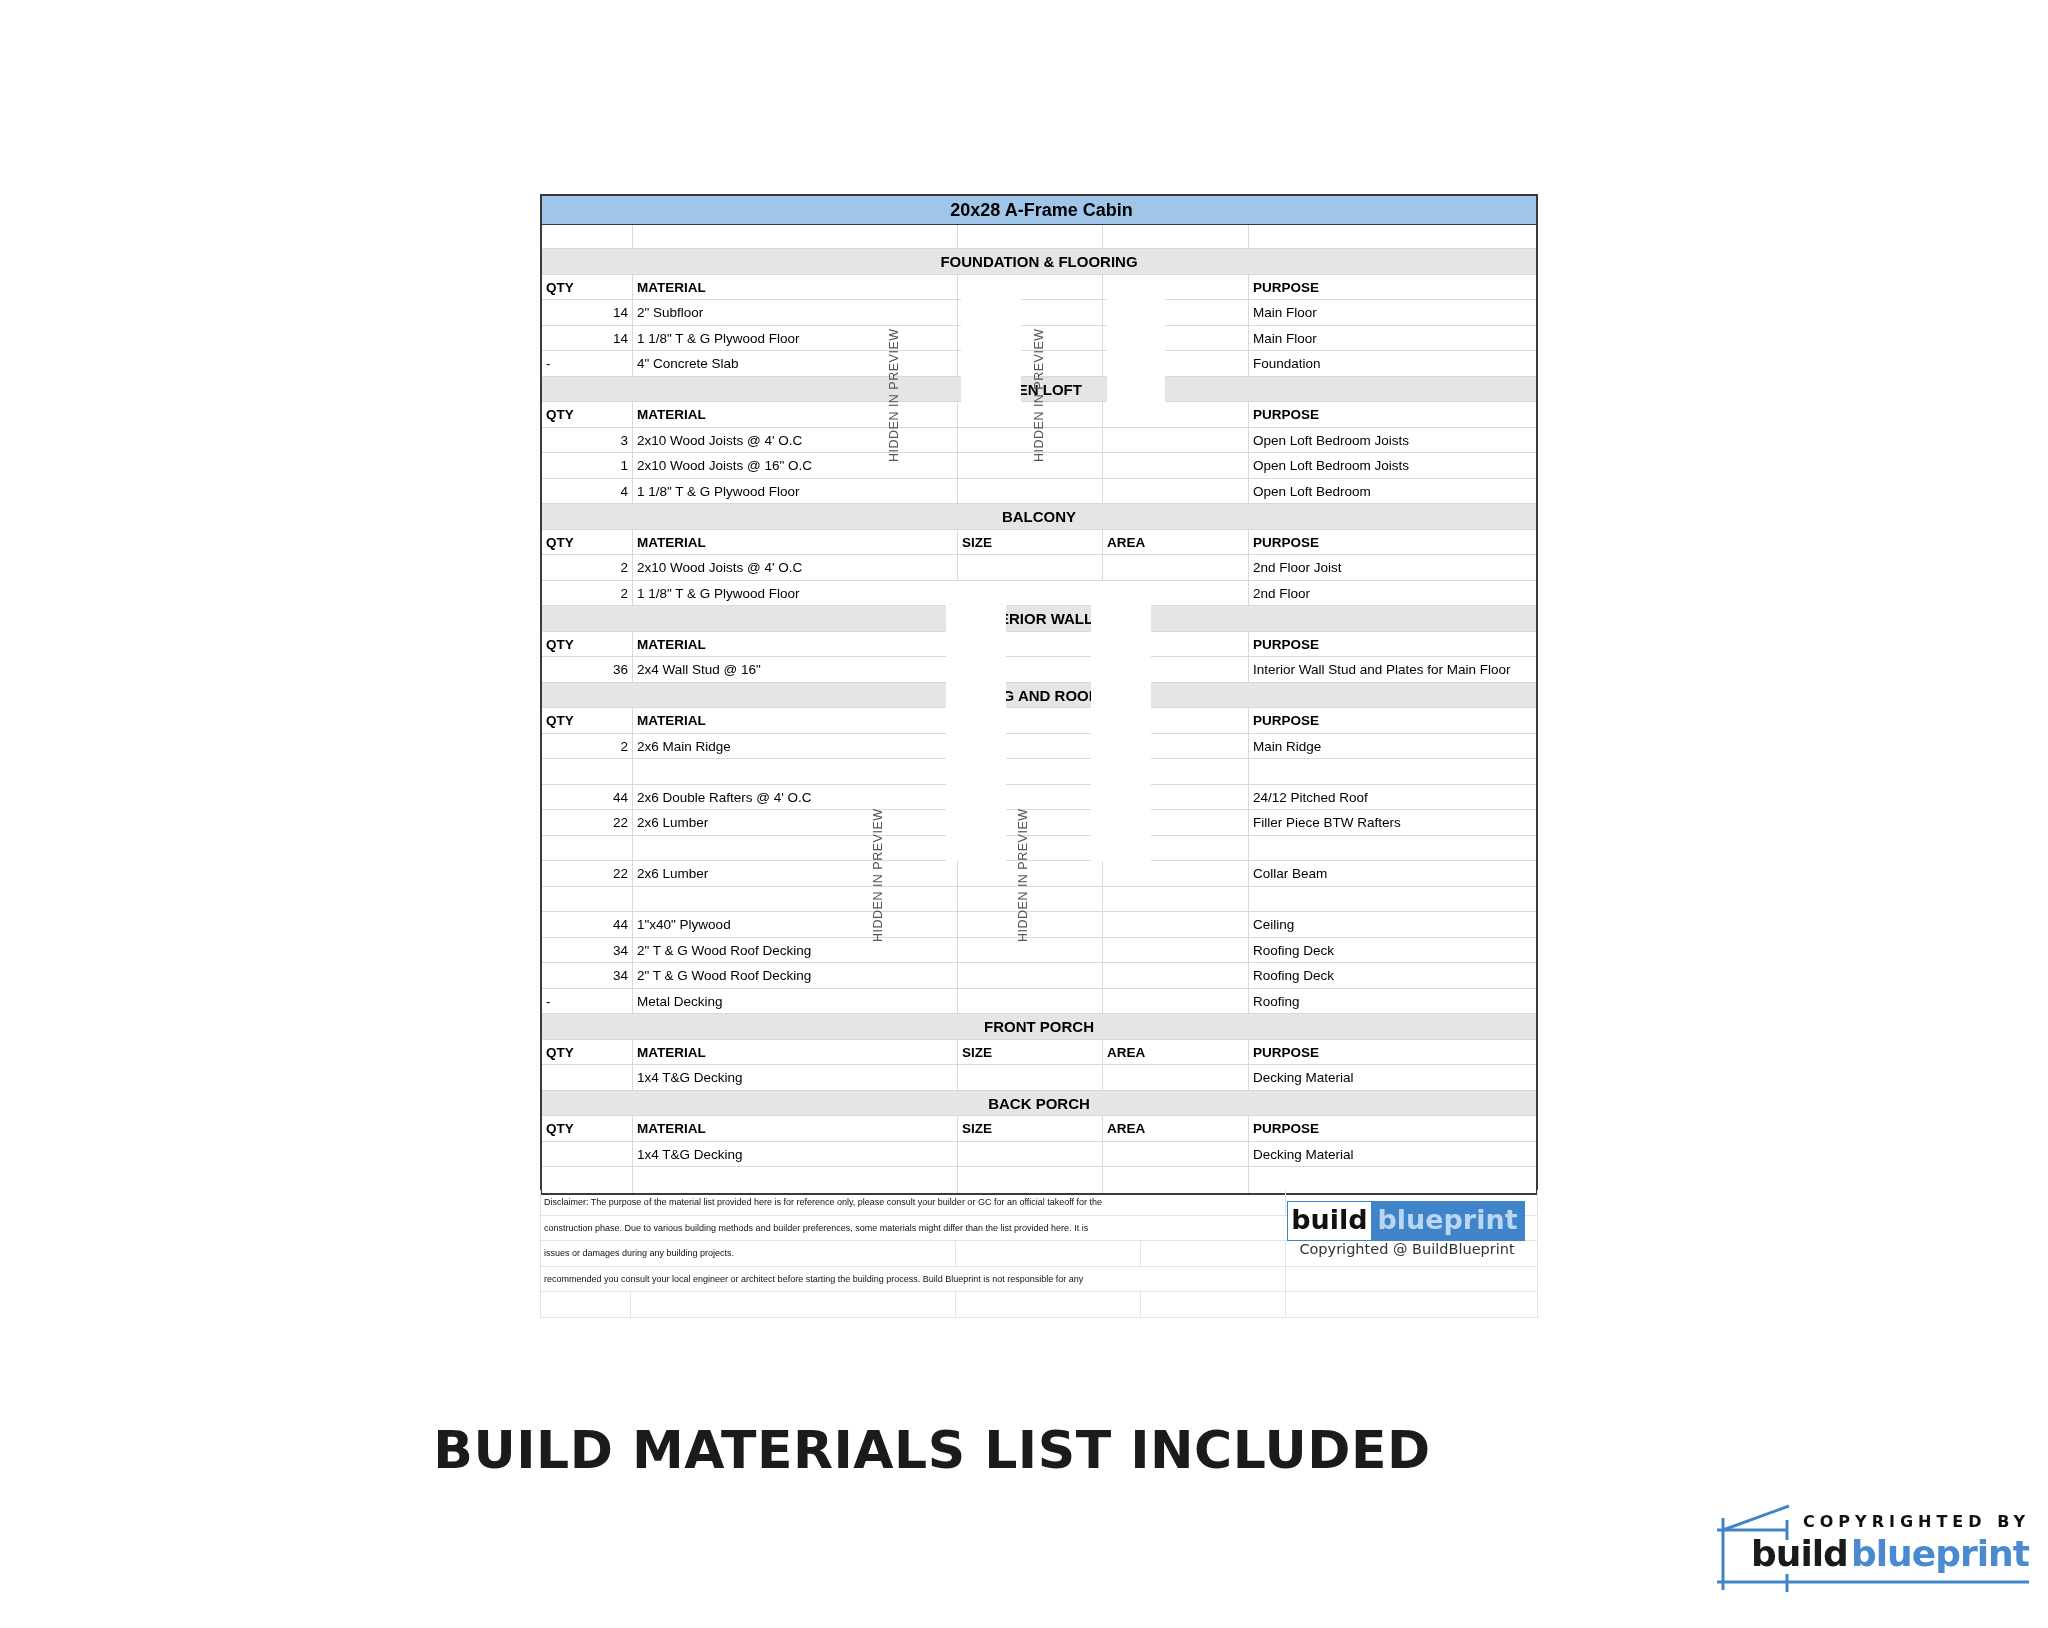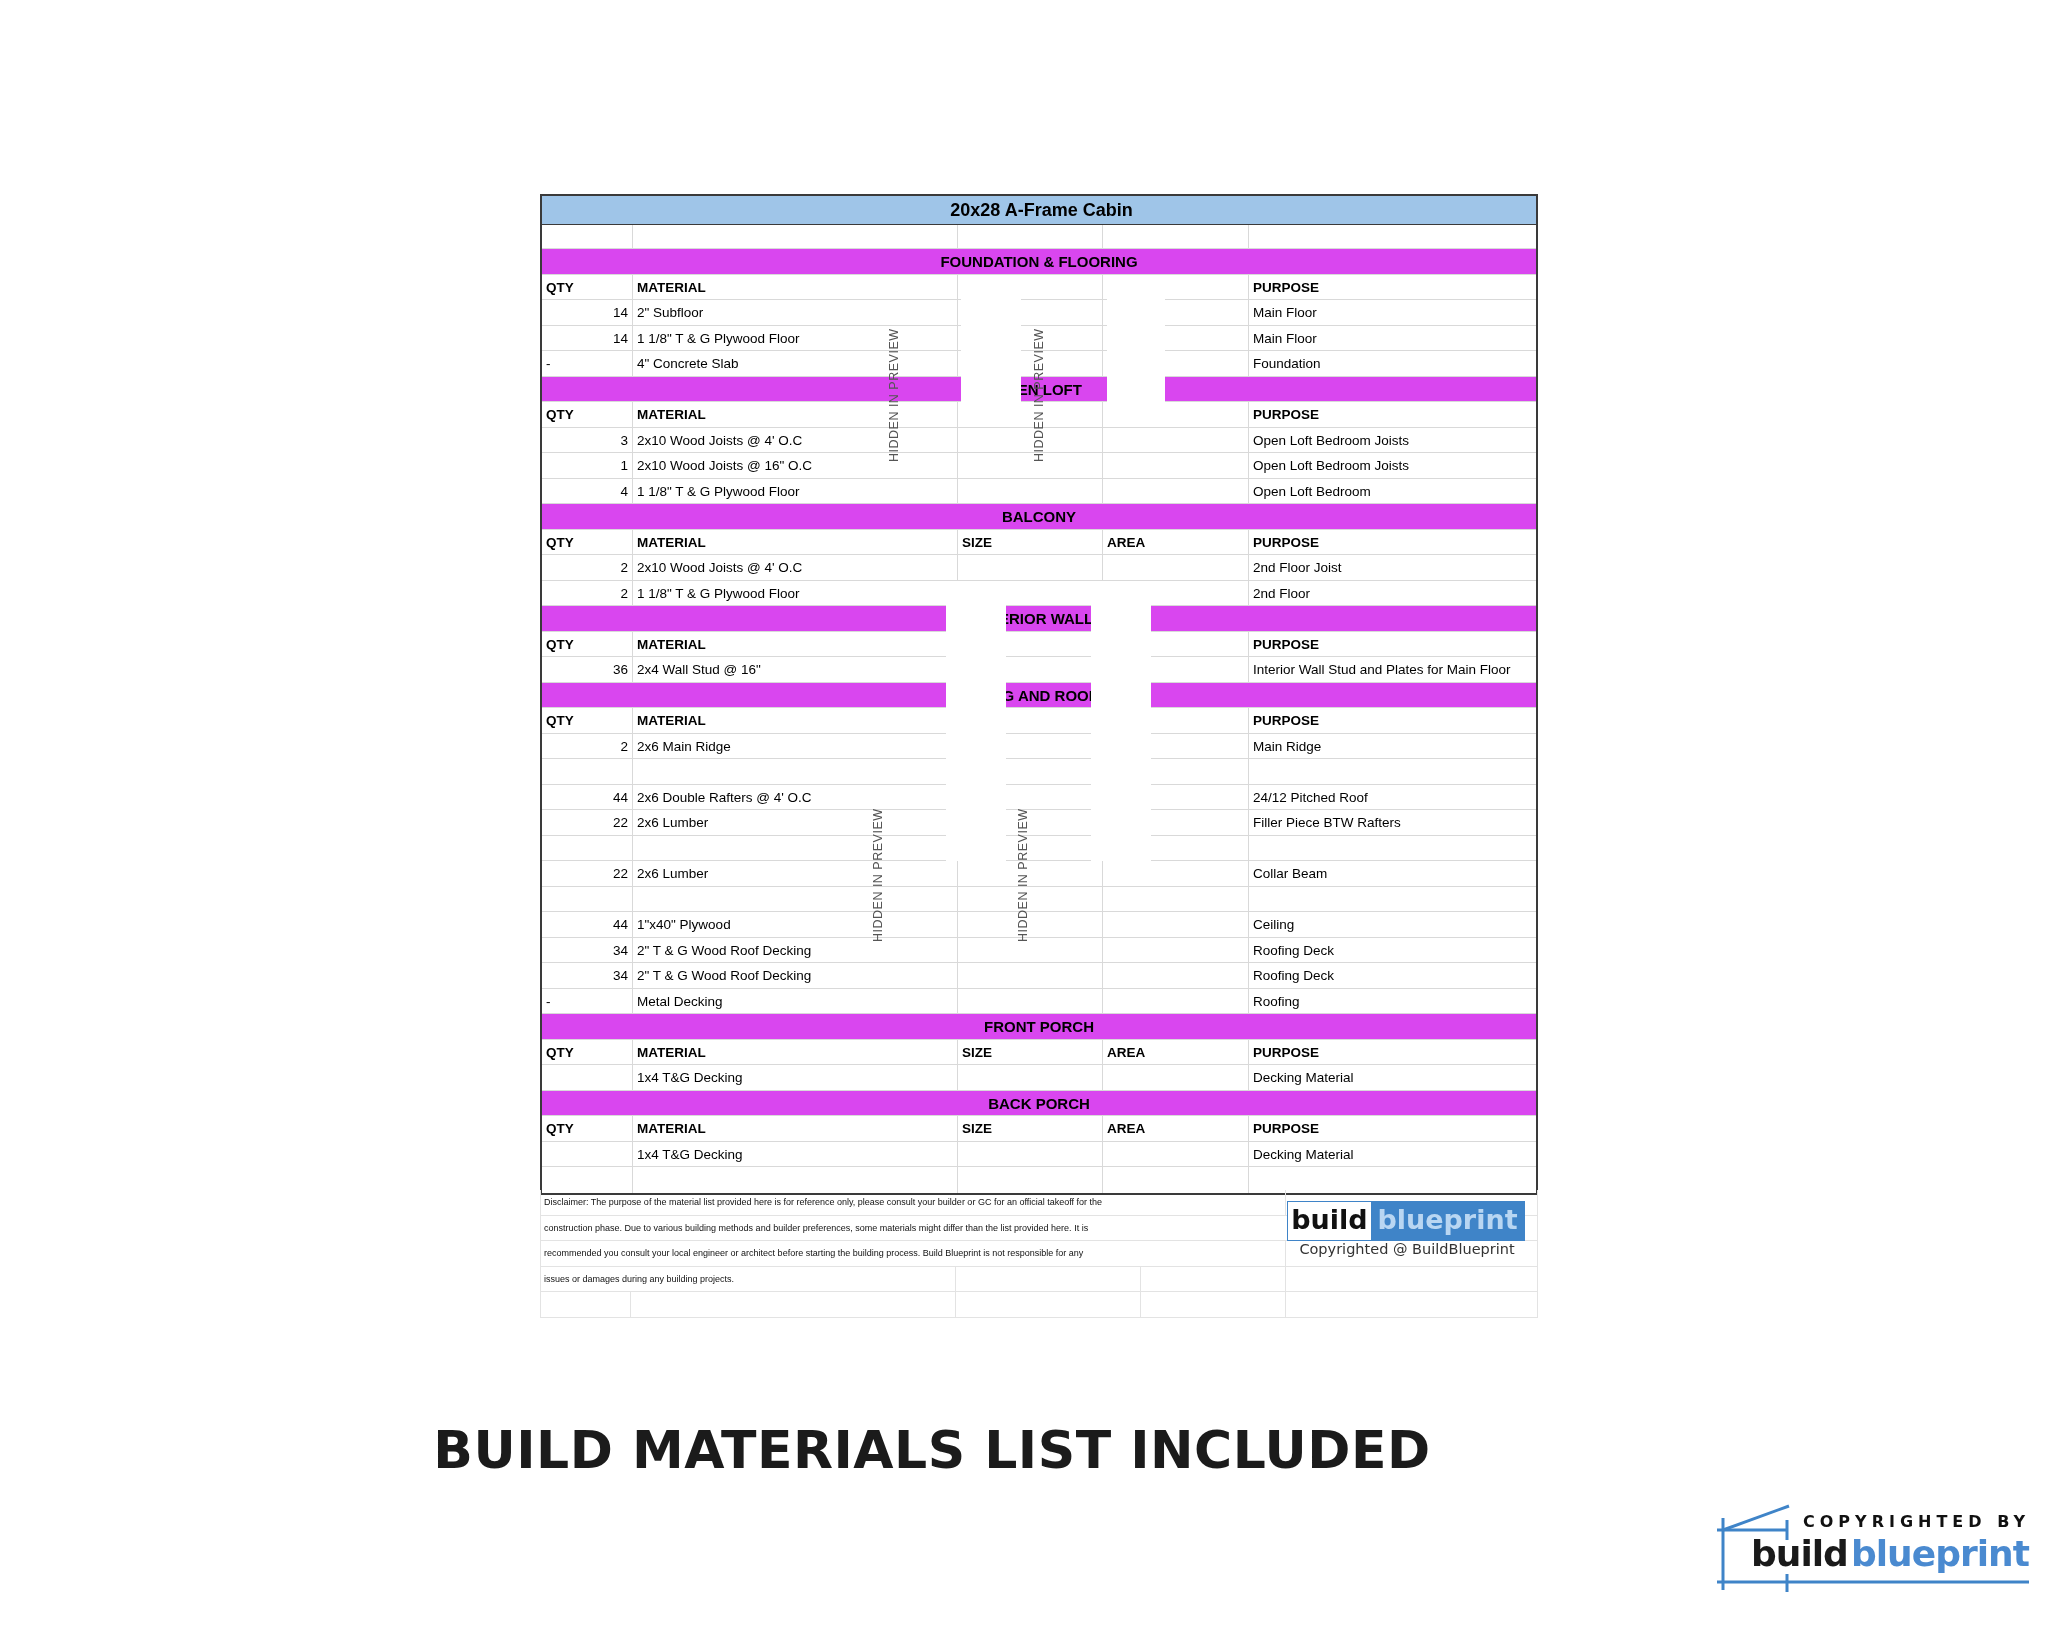--- a/index.html
+++ b/index.html
@@ -17,21 +17,21 @@
   .cell { box-sizing:border-box; border-right:1px solid #d9d9d9; font-size:13.5px; line-height:25px; padding:0 4px; white-space:nowrap; overflow:hidden; }
   .cell:last-child { border-right:none; }
   .c-qty { width:91px; }
   .c-mat { width:325px; }
   .c-size { width:145px; }
   .c-area { width:146px; }
   .c-purp { flex:1; }
   .num { text-align:right;padding-left:48px; }
   .title-row { height:29px; background:#9fc5e8; border-bottom:1px solid #3a3a3a; justify-content:center; }
   .title-row .cell { width:100%; text-align:center; font-weight:bold; font-size:18px; line-height:28px; border:none;padding-left:9px; }
-  .section-row { background:#d946ef; justify-content:center; }
+  .section-row { background:#e5e5e5; justify-content:center; }
   .section-row .cell { width:100%; text-align:center; font-weight:bold; font-size:15px; border:none; }
   .hdr .cell { font-weight:bold; font-size:13.5px; }
   .blank-row { height:24px; }
   .hidden-col { background:#fff; }
   
   .mask {
     position:absolute; background:#fff; pointer-events:none;
   }
   .vtext {
     position:absolute; font-size:12.5px; color:#555; letter-spacing:0.5px;
@@ -321,27 +321,27 @@
 <div class="disc">
   <div class="drow">
     <div class="dcell" style="width:746px">Disclaimer: The purpose of the material list provided here is for reference only, please consult your builder or GC for an official takeoff for the</div>
       <div class="dcell" style="width:252px;border-right:1px solid #e3e3e3"></div>
   </div>
   <div class="drow">
     <div class="dcell" style="width:887px">construction phase. Due to various building methods and builder preferences, some materials might differ than the list provided here. It is</div>
       <div class="dcell" style="width:252px"></div>
   </div>
   <div class="drow">
-    <div class="dcell" style="width:746px">recommended you consult your local engineer or architect before starting the building process. Build Blueprint is not responsible for any</div>
-      <div class="dcell" style="width:252px"></div>
-  </div>
-  <div class="drow">
     <div class="dcell" style="width:416px">issues or damages during any building projects.</div>
       <div class="dcell" style="width:185px"></div>
       <div class="dcell" style="width:145px"></div>
+      <div class="dcell" style="width:252px"></div>
+  </div>
+  <div class="drow">
+    <div class="dcell" style="width:746px">recommended you consult your local engineer or architect before starting the building process. Build Blueprint is not responsible for any</div>
       <div class="dcell" style="width:252px"></div>
   </div>
   <div class="drow">
     <div class="dcell" style="width:91px"></div>
       <div class="dcell" style="width:325px"></div>
       <div class="dcell" style="width:185px"></div>
       <div class="dcell" style="width:145px"></div>
       <div class="dcell" style="width:252px"></div>
   </div>
 </div>

